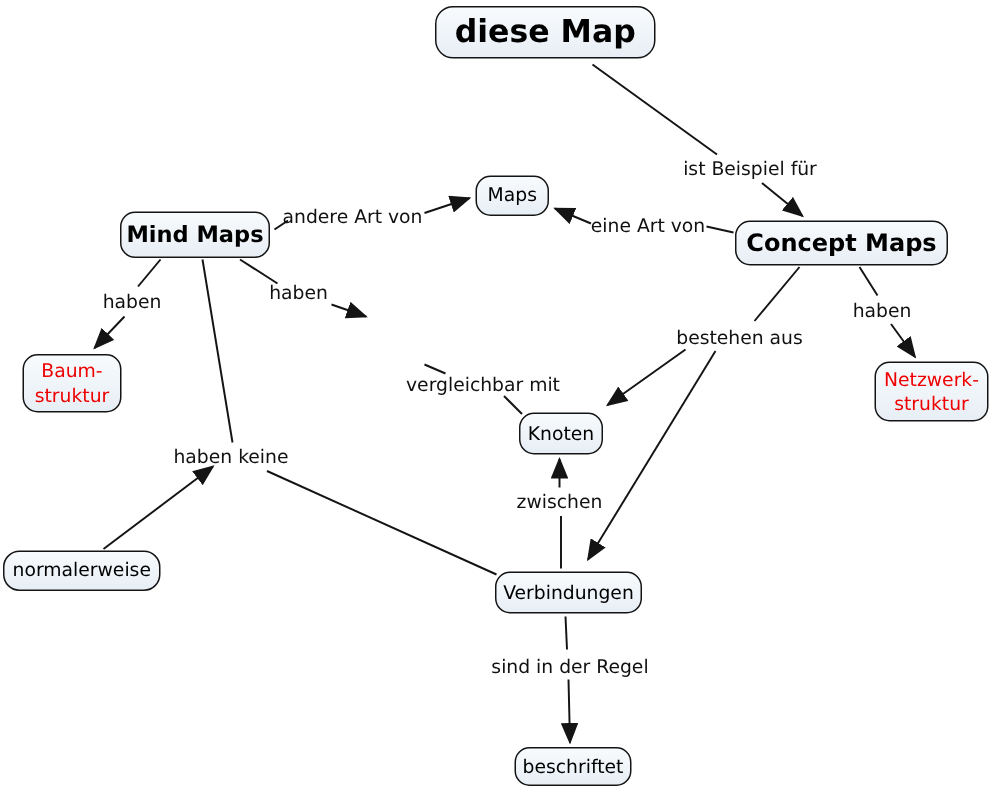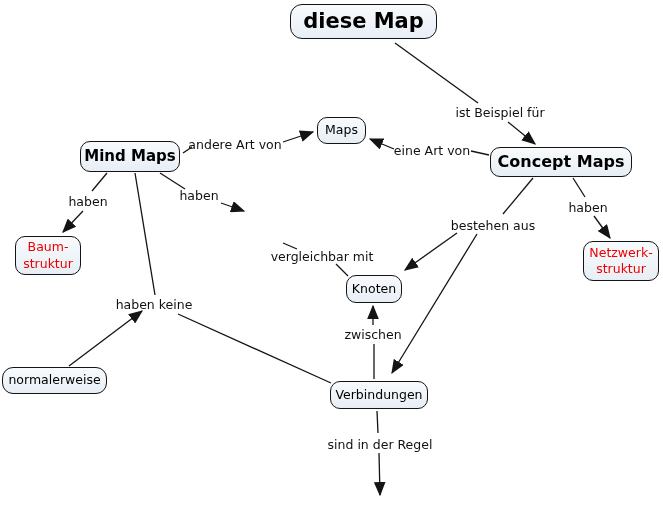--- a/index.html
+++ b/index.html
@@ -110,20 +110,23 @@
   </div>
 
   <div class="node" style="left:2px; top:367px; width:105px; height:27px;border-radius:11px;">
     <span>normalerweise</span>
   </div>
 
   <div class="node" style="left:330px; top:381px; width:98px; height:28px;">
     <span>Verbindungen</span>
   </div>
 
+  <div class="node" style="left:343px; top:498px; width:78px; height:26px;">
+    <span>beschriftet</span>
+  </div>
 
   <div class="edge-label" style="left:500px; top:112px;">ist Beispiel für</div>
 
   <div class="edge-label" style="left:235px; top:144px;">andere Art von</div>
 
   <div class="edge-label" style="left:432px; top:150px;">eine Art von</div>
 
   <div class="edge-label" style="left:88px; top:201px;">haben</div>
 
   <div class="edge-label" style="left:199px; top:195px;">haben</div>

